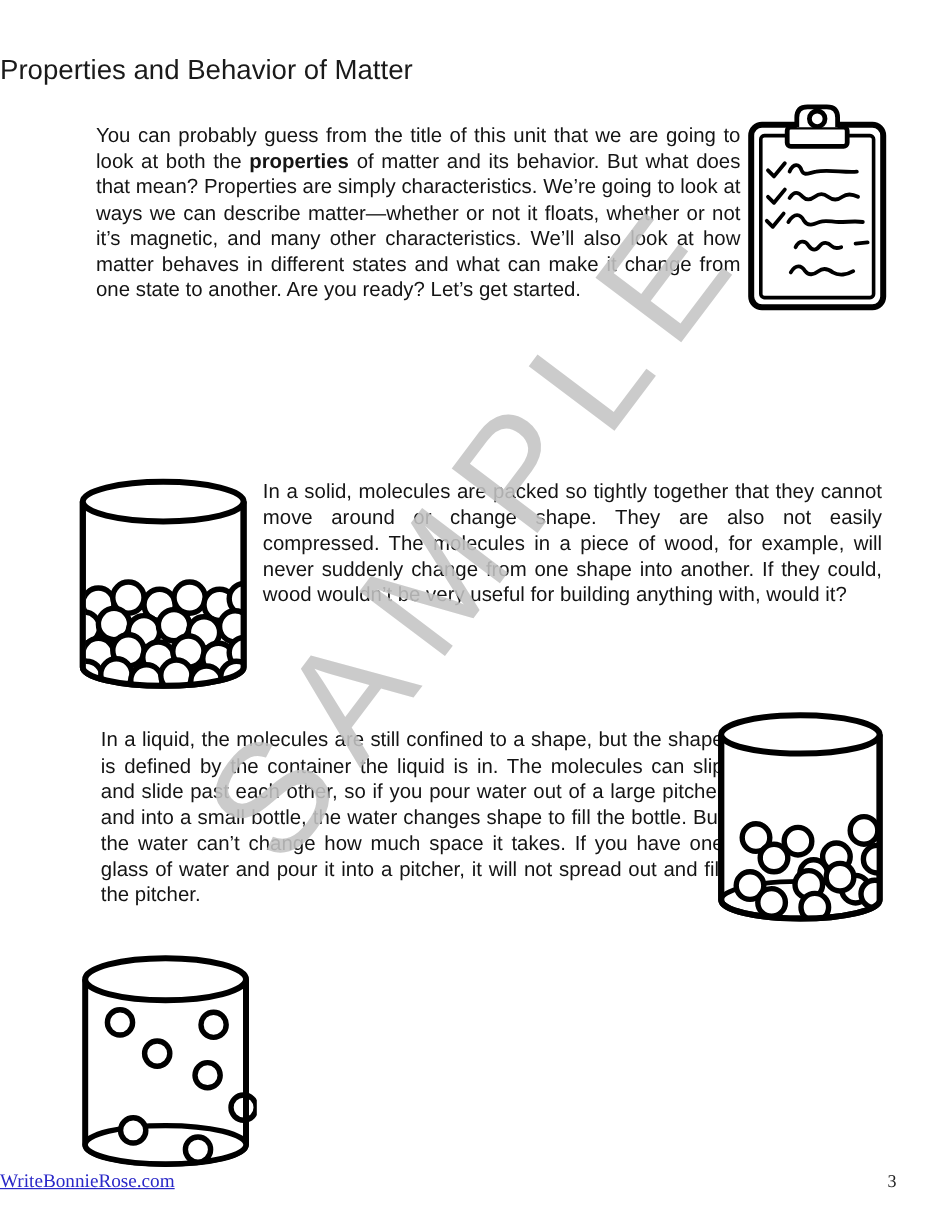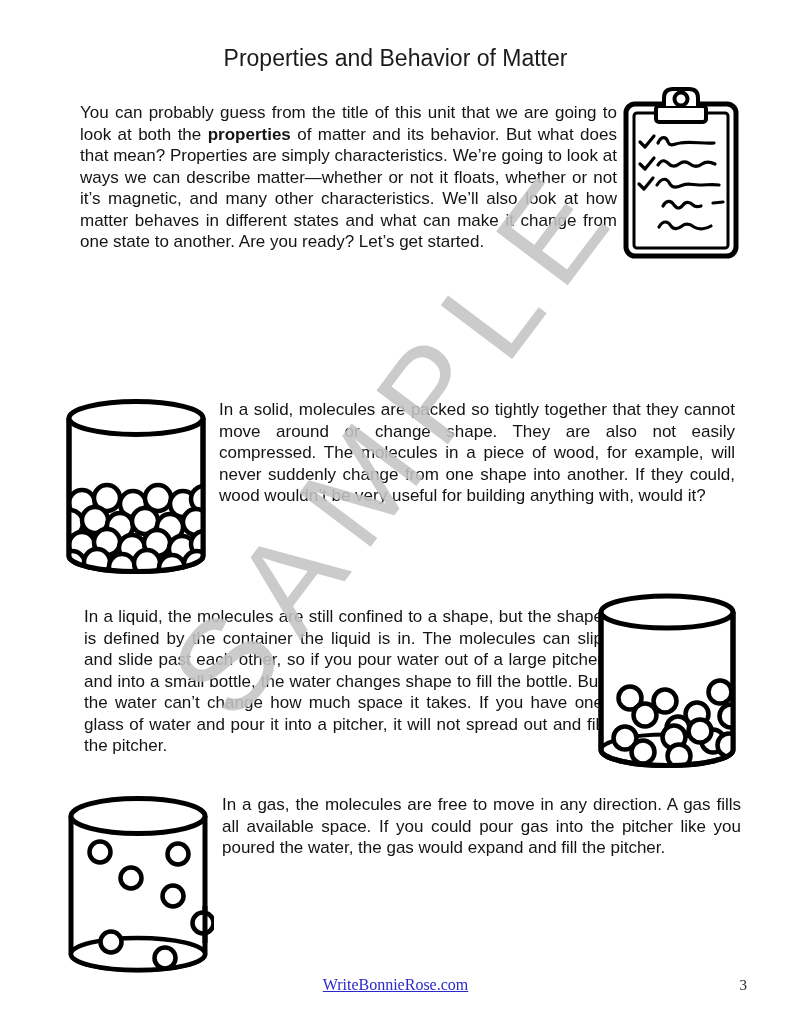--- a/index.html
+++ b/index.html
@@ -1,21 +1,21 @@
 <!DOCTYPE html>
 <html><head>
 <meta charset="utf-8">
 <style>
   html,body { margin:0; padding:0; background:#ffffff; }
   .page {
     position:relative; width:791px; height:1024px; background:#ffffff;
     font-family:"Liberation Sans", sans-serif; color:#1a1a1a; overflow:hidden;
   }
   .title {
-    position:absolute; top:45px; left:0; width:791px; text-align:center;
+    position:absolute; top:45px; left:0; width:791px; 
     font-size:23px; font-weight:400; color:#1a1a1a;
   }
   .para {
     position:absolute; font-size:17px; line-height:21.5px;
     text-align:justify; text-align-last:left; color:#141414;
   }
   .bold-term { font-weight:bold; }
   #para-intro  { left:80px;  top:86px;  width:537px;margin-top:16px; }
   #para-matter { left:72px;  top:295px; width:659px; }
   #para-solid  { left:219px; top:399px; width:516px; }
@@ -32,21 +32,21 @@
     display:flex; align-items:center; justify-content:center;
     pointer-events:none; z-index:6;
   }
   .watermark span {
     transform:rotate(-53deg);
     font-size:130px; font-weight:400; letter-spacing:20px;
     color:rgba(196,196,196,0.88); white-space:nowrap;
     font-family:"Liberation Sans", sans-serif;
   }
   .footer-link-wrap {
-    position:absolute; top:976px; left:0; width:791px; text-align:center;
+    position:absolute; top:976px; left:0; width:791px; 
     font-family:"Liberation Serif", serif; font-size:16px;
   }
   .footer-link-wrap a { color:#2a28c8; text-decoration:underline; }
   .page-number {
     position:absolute; top:977px; right:44px;
     font-family:"Liberation Serif", serif; font-size:15px; color:#222;
   }
 </style>
 </head>
 <body>
@@ -163,21 +163,20 @@
           <circle cx="111" cy="108" r="10.5"></circle>
           <circle cx="141" cy="135" r="10.5"></circle>
           <circle cx="49" cy="154" r="10.5"></circle>
           <circle cx="103" cy="170" r="10.5"></circle>
       </g>
       <path d="M143,118 V155" fill="none" stroke="#000" stroke-width="5"></path>
       <ellipse cx="76" cy="28" rx="67" ry="17.5" fill="#fff" stroke="#000" stroke-width="5"></ellipse>
     </svg>
   </div>
 
-  <div class="para" id="para-gas">In a gas, the molecules are free to move in any direction. A gas fills all available space. If you could pour gas into the pitcher like you poured the water, the gas would expand and fill the pitcher.</div>
 
   <div class="watermark">
     <span>SAMPLE</span>
   </div>
 
   <div class="footer-link-wrap">
     <a href="#">WriteBonnieRose.com</a>
   </div>
   <div class="page-number">3</div>
 

